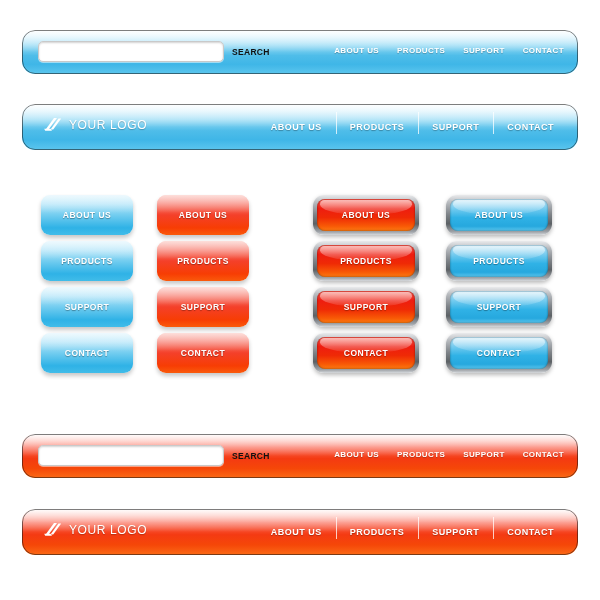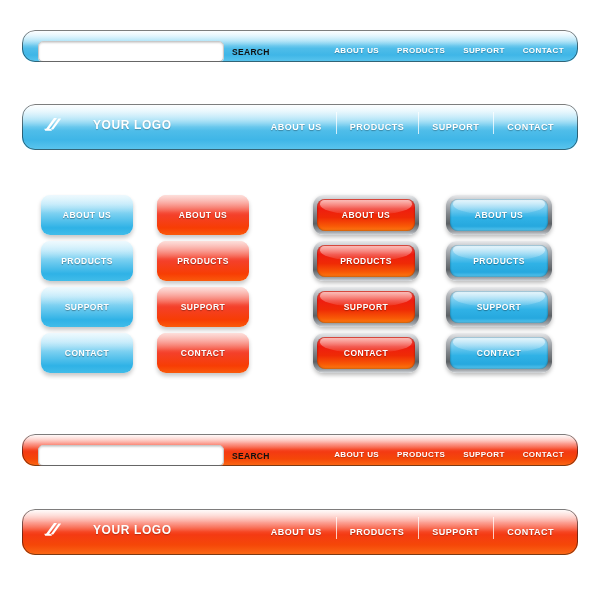--- a/index.html
+++ b/index.html
@@ -40,21 +40,21 @@
       #4fbde9 58%, #3fb6e7 78%, #5cc6ee 100%);
   }
   
   .bar-red{
     background:linear-gradient(to bottom,
       #fff0ee 0%, #fdbdb4 9%, #fa6a56 30%,
       #f43a12 56%, #f54708 78%, #fb6a16 100%);
   }
 
   
-  .searchbar{height:32px;}
+  .searchbar{height:44px;}
   .searchbar .field{
     position:absolute;left:16px;top:11px;width:186px;height:21px;
     background:#ffffff;
     border:1px solid #c9c9c9;
     border-radius:5px;
     box-shadow:inset 0 1px 2px rgba(0,0,0,.18), 0 1px 0 rgba(255,255,255,.5);
     box-sizing:border-box;
     padding:0 6px;
     font-size:9px;color:#333;
     line-height:19px;
@@ -76,23 +76,22 @@
     text-shadow:0 1px 1px rgba(0,0,0,.25);
   }
 
   
   .logobar{height:46px;}
   .logobar .brand{
     position:absolute;left:22px;top:13px;
     display:flex;align-items:center;gap:7px;
   }
   .logobar .brand .logo-txt{
-    font-size:12px;font-weight:bold;letter-spacing:.6px;color:#fff;
+    font-size:12px;font-weight:normal;letter-spacing:.6px;color:#fff;
     text-shadow:0 1px 1px rgba(0,0,0,.25);
-    margin-left:24px;
   }
   .swoosh{display:block;}
   .logobar .nav{
     position:absolute;right:10px;top:0;height:46px;
     display:flex;align-items:center;
   }
   .logobar .nav a{
     font-size:9px;font-weight:bold;letter-spacing:.5px;
     color:#fff;text-decoration:none;white-space:nowrap;
     padding:0 14px;

